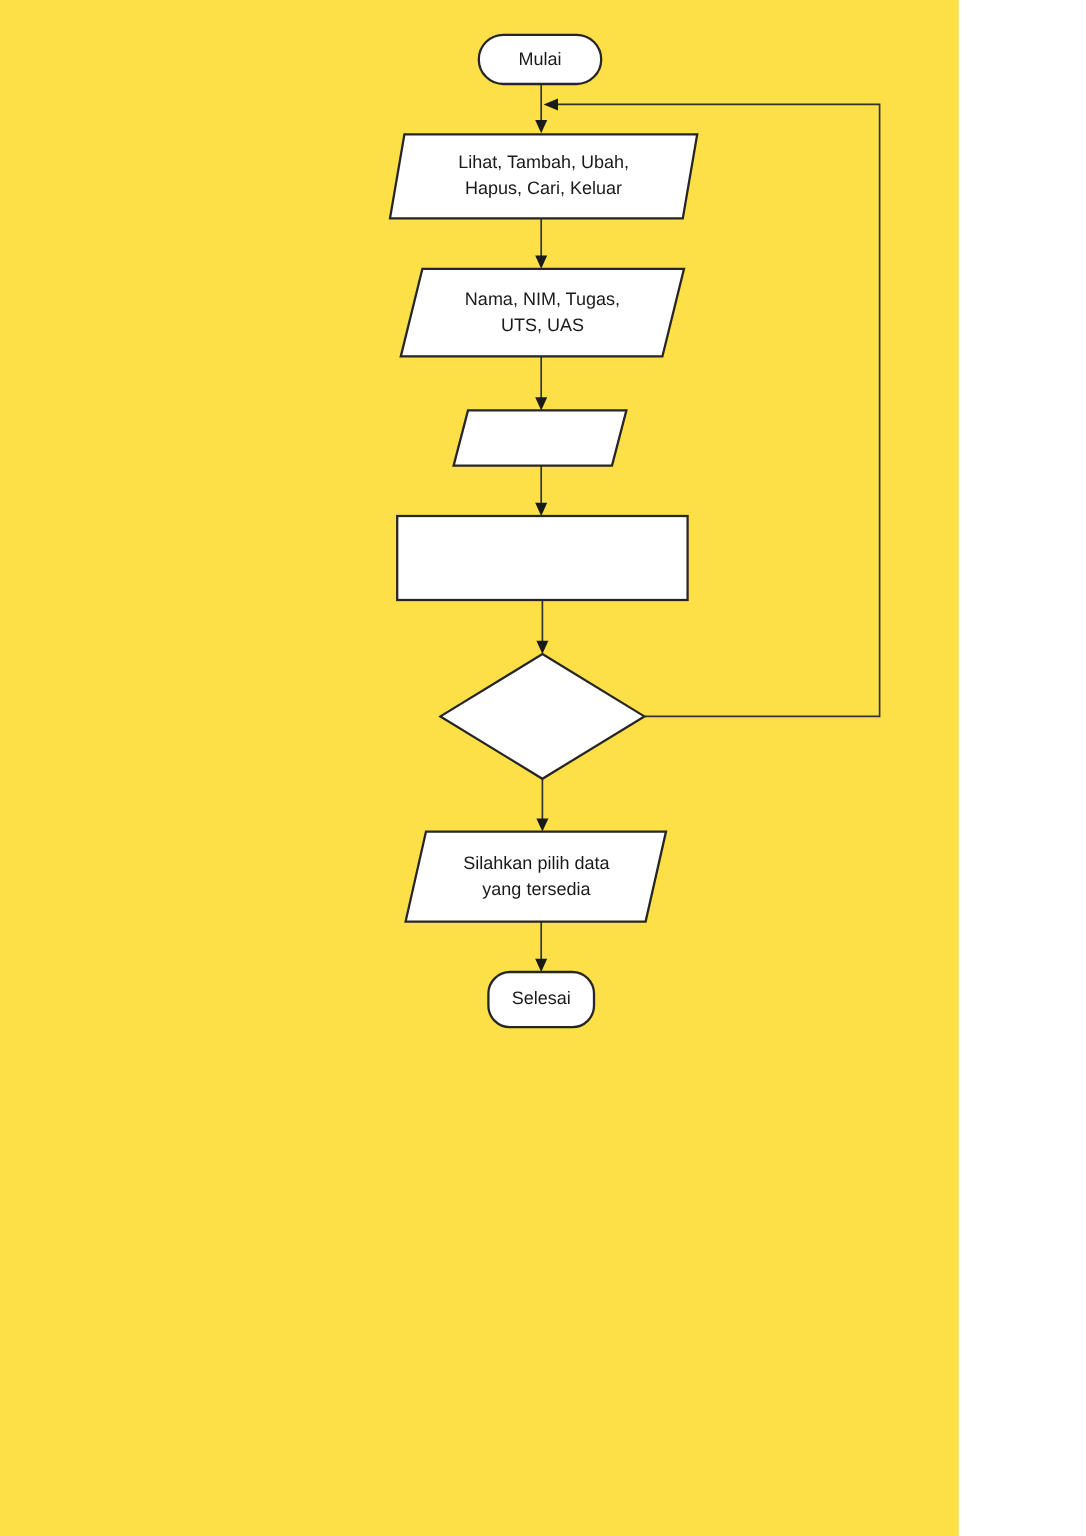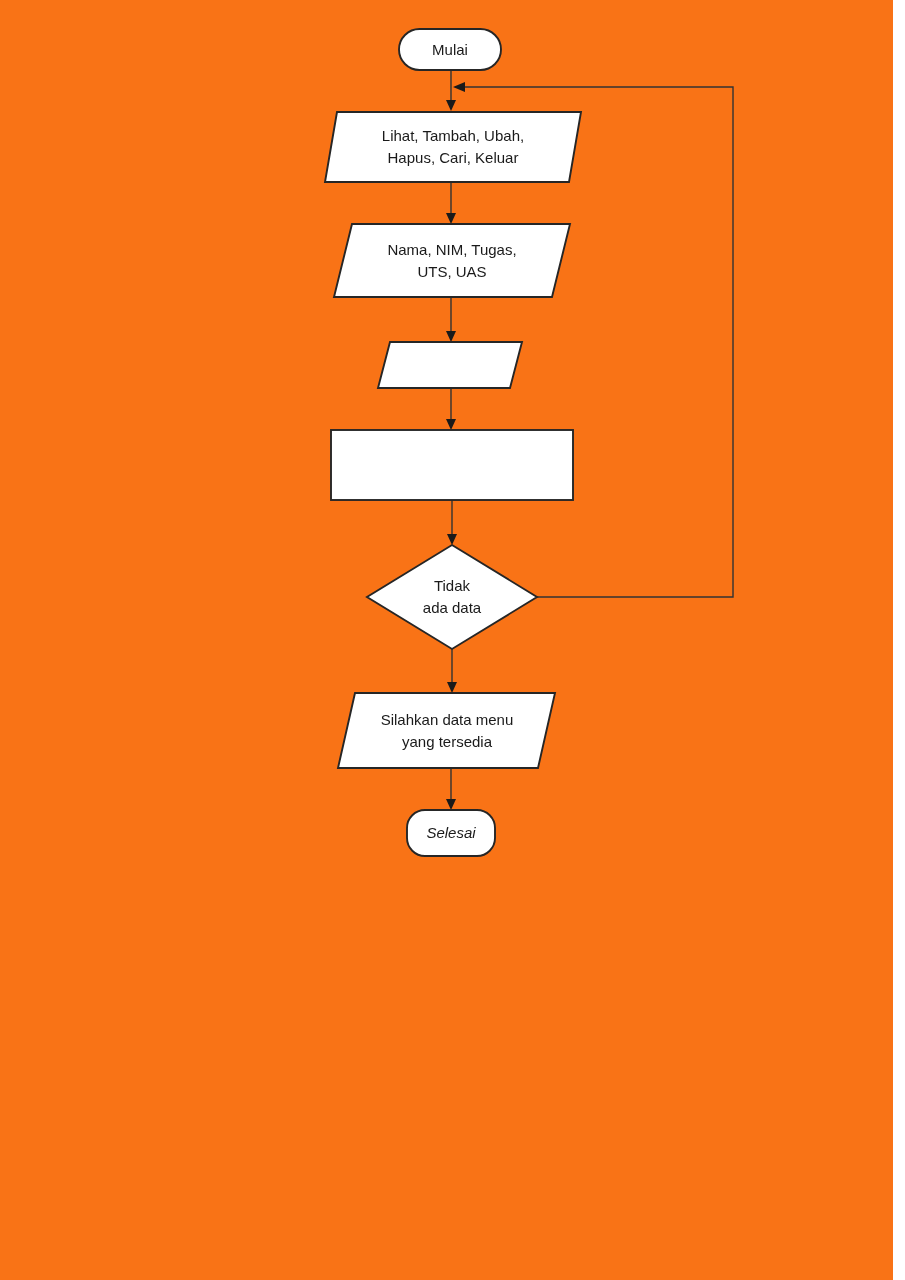--- a/index.html
+++ b/index.html
@@ -1,20 +1,20 @@
 <!DOCTYPE html>
 <html><head>
 <meta charset="utf-8">
 <style>
   html, body { margin: 0; padding: 0; background: #ffffff; }
   .canvas {
     position: relative;
-    width: 893px;
+    width: 799px;
     height: 1280px;
-    background: #f97316;
+    background: #fde047;
     font-family: "Liberation Sans", sans-serif;
     overflow: hidden;
   }
   .canvas svg { position: absolute; top: 0; left: 0; }
   .shape { fill: #ffffff; stroke: #262626; stroke-width: 1.9; }
   .connector { stroke: #333333; stroke-width: 1.4; fill: none; }
   .arrowhead { fill: #1a1a1a; stroke: none; }
   .label {
     position: absolute;
     display: flex;
@@ -85,21 +85,19 @@
   <div class="label" style="left:399px; top:29px; width:102px; height:41px;">Mulai</div>
 
   <div class="label" style="left:333px; top:112px; width:240px; height:70px;">Lihat, Tambah, Ubah,
 Hapus, Cari, Keluar</div>
 
   <div class="label" style="left:342px; top:224px; width:220px; height:73px;">Nama, NIM, Tugas,
 UTS, UAS</div>
 
 
 
-  <div class="label" style="left:367px; top:545px; width:170px; height:104px;">Tidak
-ada data</div>
 
-  <div class="label" style="left:347px; top:693px; width:200px; height:75px;">Silahkan data menu
+  <div class="label" style="left:347px; top:693px; width:200px; height:75px;">Silahkan pilih data
 yang tersedia</div>
 
-  <div class="label" style="left:407px; top:810px; width:88px; height:46px;font-style:italic;">Selesai</div>
+  <div class="label" style="left:407px; top:810px; width:88px; height:46px;">Selesai</div>
 
 </div>
 
 </body></html>

